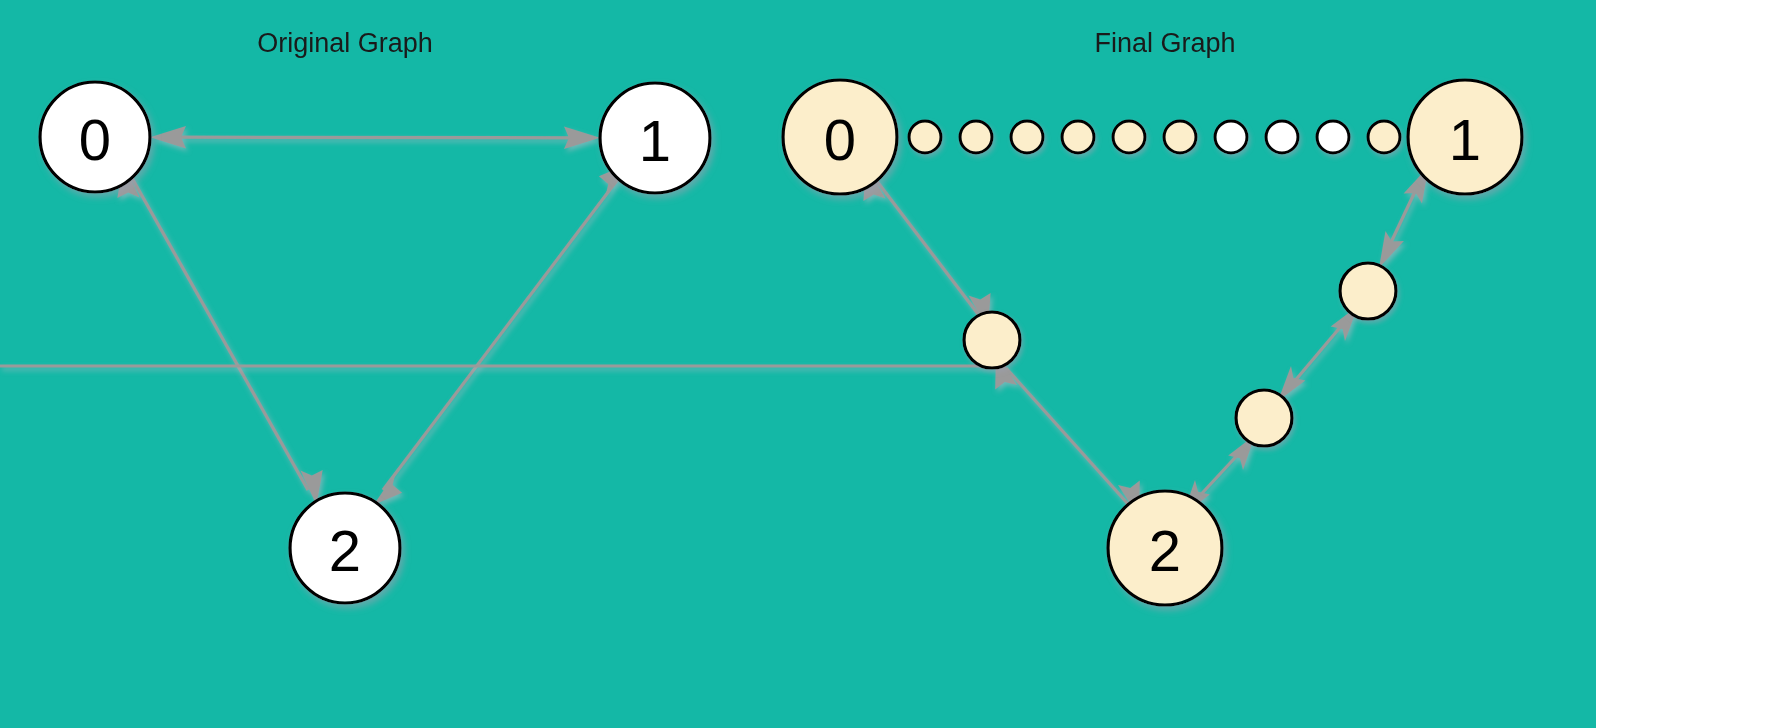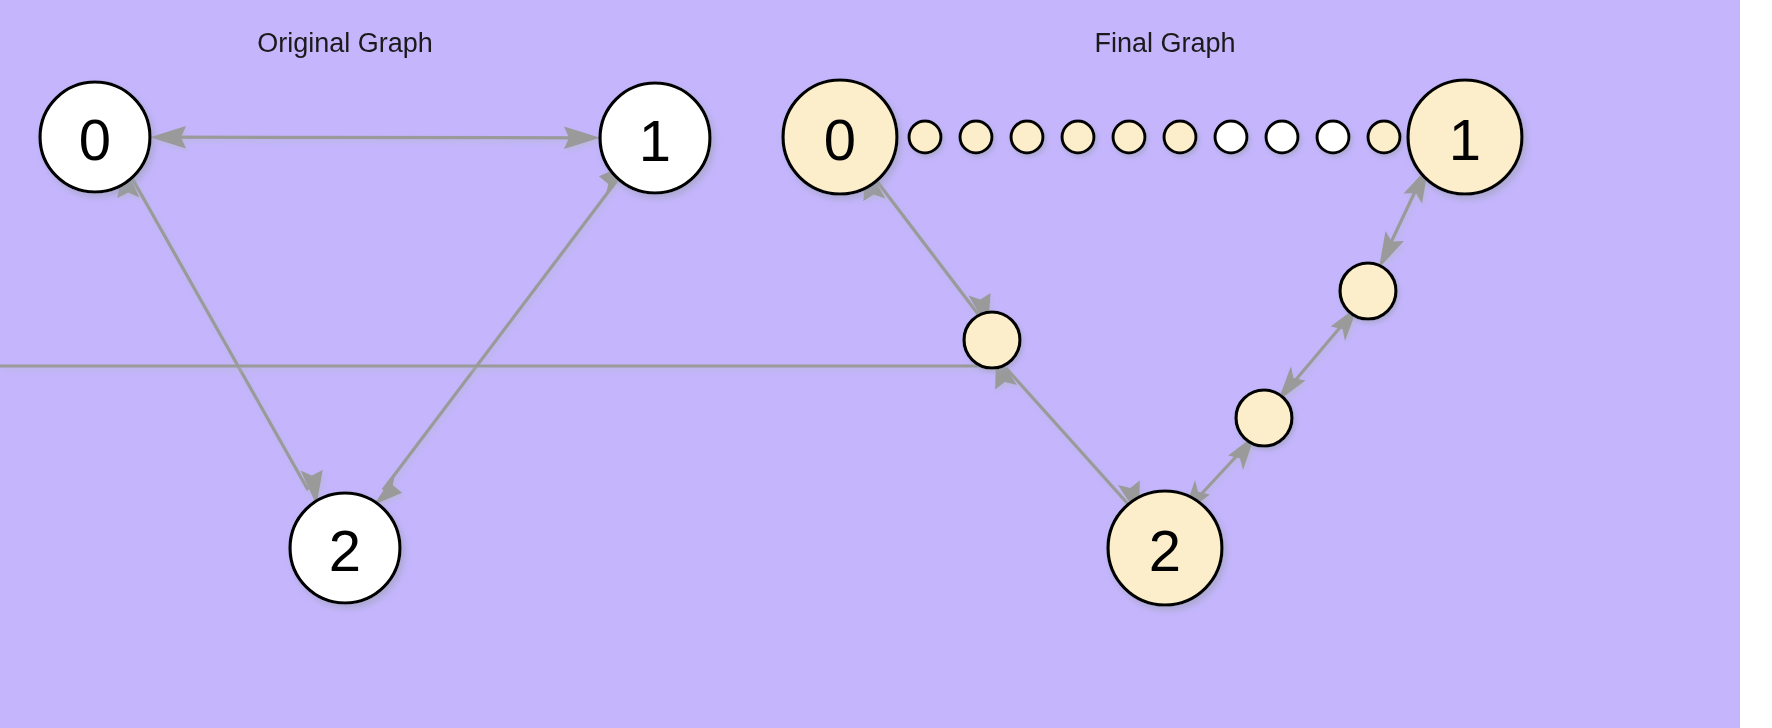--- a/index.html
+++ b/index.html
@@ -1,17 +1,17 @@
 <!DOCTYPE html>
 <html><head>
 <meta charset="utf-8">
 <style>
   html,body{margin:0;padding:0;background:#ffffff;}
   body{width:1772px;height:728px;overflow:hidden;font-family:"Liberation Sans",sans-serif;}
-  #stage{position:relative;width:1740px;height:728px;background:#c4b5fd;}
+  #stage{position:relative;width:1596px;height:728px;background:#14b8a6;}
   svg{display:block;}
   .title-text{font-family:"Liberation Sans",sans-serif;font-size:27px;fill:#1a1a1a;text-anchor:middle;dominant-baseline:middle;}
   .node-label{font-family:"Liberation Sans",sans-serif;font-size:58px;fill:#000000;text-anchor:middle;dominant-baseline:central;}
   .node-main{stroke:#000000;stroke-width:3.2;}
   .node-small{stroke:#000000;stroke-width:3.0;}
   .edge-line{stroke:#9a9a9a;stroke-width:3.2;fill:none;}
   .edge-line-thin{stroke:#9a9a9a;stroke-width:2.8;fill:none;}
   .arrow-head{fill:#9a9a9a;}
 </style>
 </head>

